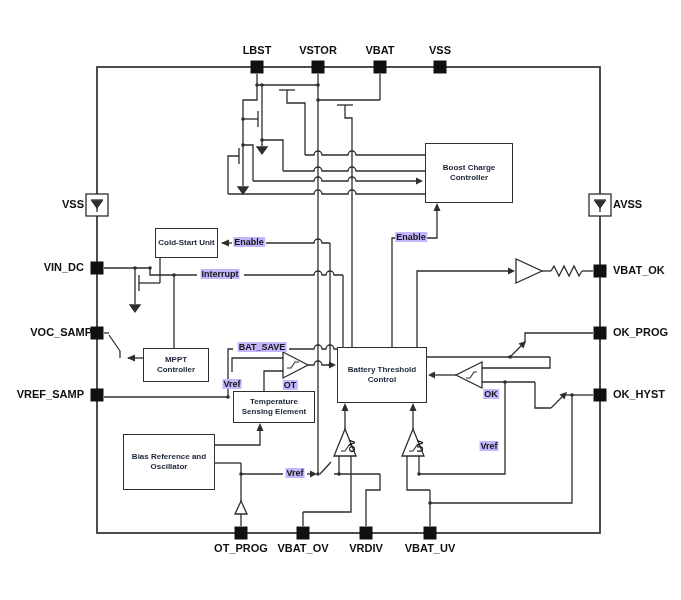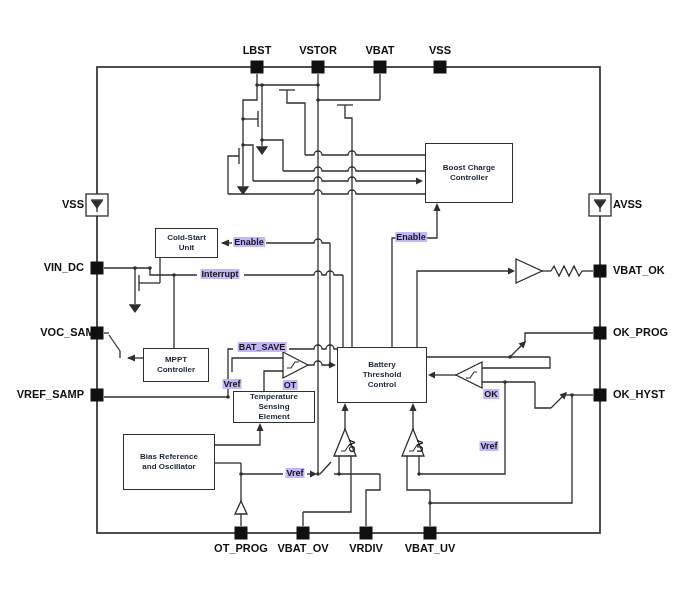--- a/index.html
+++ b/index.html
@@ -1,21 +1,21 @@
 <!DOCTYPE html>
 <html><head>
 <meta charset="utf-8">
 <style>
   html,body{margin:0;padding:0;background:#ffffff;}
   #stage{position:relative;width:681px;height:600px;background:#ffffff;overflow:hidden;
          font-family:"Liberation Sans",sans-serif;}
   #wires{position:absolute;left:0;top:0;}
   .blk{position:absolute;box-sizing:border-box;border:1.5px solid #2e2e2e;background:#ffffff;
        display:flex;align-items:center;justify-content:center;text-align:center;
-       font-weight:bold;font-size:8px;line-height:1.25;color:#1a2438;padding:10px;}
+       font-weight:bold;font-size:8px;line-height:1.25;color:#1a2438;padding:1px;}
   .pinlbl{position:absolute;font-weight:bold;font-size:11px;color:#0f0f0f;white-space:nowrap;}
   .ctr{transform:translateX(-50%);}
   .siglbl{position:absolute;font-weight:bold;font-size:9px;color:#141414;white-space:nowrap;
           background:#c4b5fd;padding:0 1px;transform:translateX(-50%);}
   .rot{transform:translate(-50%,-50%) rotate(-90deg);background:transparent;}
   .ralign{text-align:right;width:80px;}
 </style>
 </head>
 <body>
 
@@ -231,21 +231,21 @@
       <span>Bias Reference and Oscillator</span>
     </div>
 
 <div class="pinlbl ctr" style="left:257px;top:44px;">LBST</div>
 <div class="pinlbl ctr" style="left:318px;top:44px;">VSTOR</div>
 <div class="pinlbl ctr" style="left:380px;top:44px;">VBAT</div>
 <div class="pinlbl ctr" style="left:440px;top:44px;">VSS</div>
 
 <div class="pinlbl ralign" style="left:4px;top:198px;">VSS</div>
 <div class="pinlbl ralign" style="left:4px;top:261px;">VIN_DC</div>
-<div class="pinlbl ralign" style="left:22px;top:326px;">VOC_SAMP</div>
+<div class="pinlbl ralign" style="left:12px;top:326px;">VOC_SAMP</div>
 <div class="pinlbl ralign" style="left:4px;top:388px;">VREF_SAMP</div>
 
 <div class="pinlbl" style="left:613px;top:198px;">AVSS</div>
 <div class="pinlbl" style="left:613px;top:264px;">VBAT_OK</div>
 <div class="pinlbl" style="left:613px;top:326px;">OK_PROG</div>
 <div class="pinlbl" style="left:613px;top:388px;">OK_HYST</div>
 
 <div class="pinlbl ctr" style="left:241px;top:542px;">OT_PROG</div>
 <div class="pinlbl ctr" style="left:303px;top:542px;">VBAT_OV</div>
 <div class="pinlbl ctr" style="left:366px;top:542px;">VRDIV</div>

